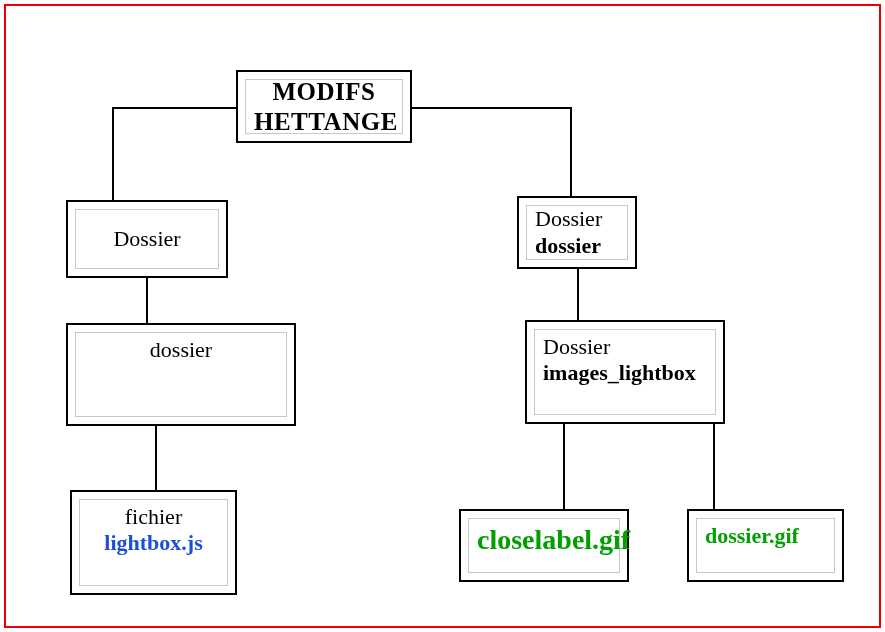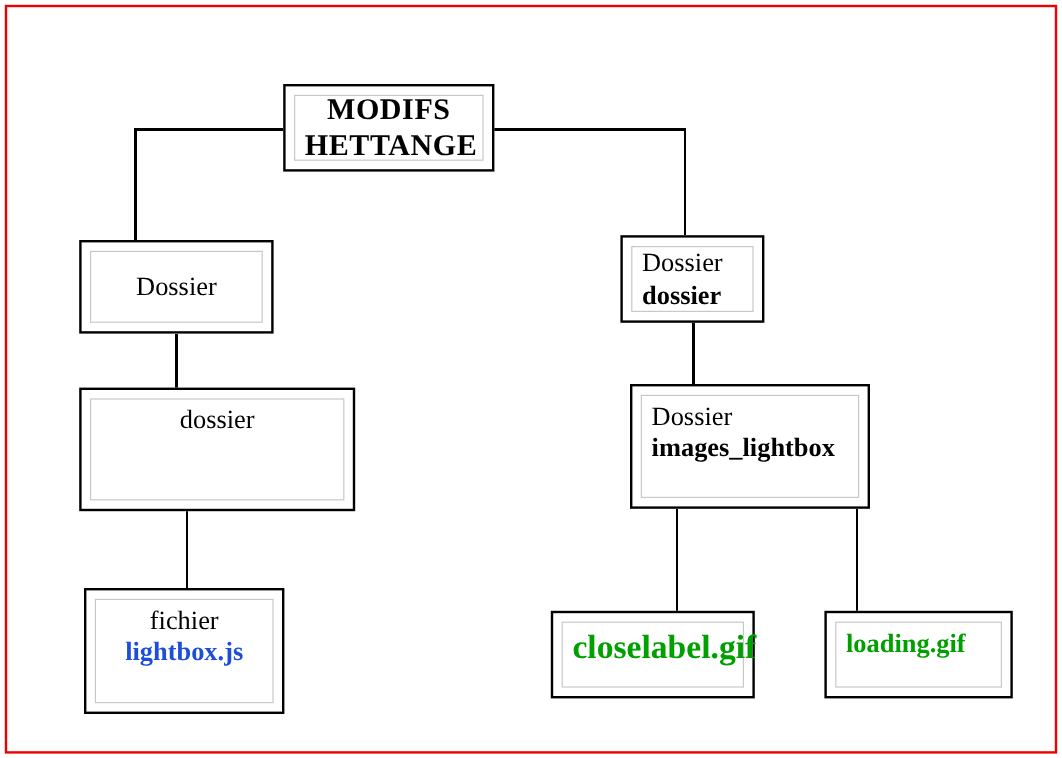--- a/index.html
+++ b/index.html
@@ -167,17 +167,17 @@
   </div>
 
   <div class="node" id="node-closelabel">
     <div class="node-inner top">
       <span class="line left bold green">closelabel.gif</span>
     </div>
   </div>
 
   <div class="node" id="node-loading">
     <div class="node-inner top">
-      <span class="line left bold green">loading.gif</span>
+      <span class="line left bold green">dossier.gif</span>
     </div>
   </div>
 
 </div>
 
 </body></html>

